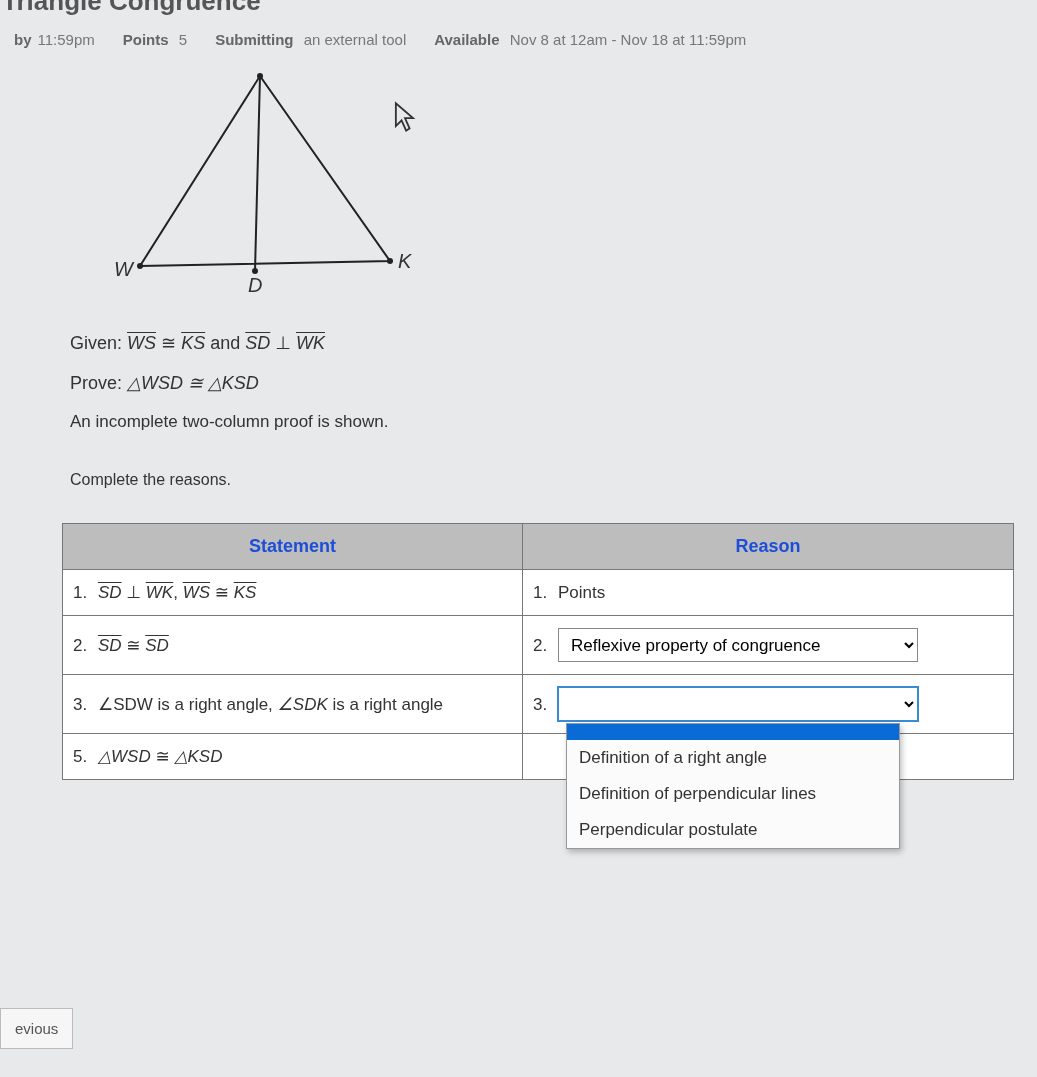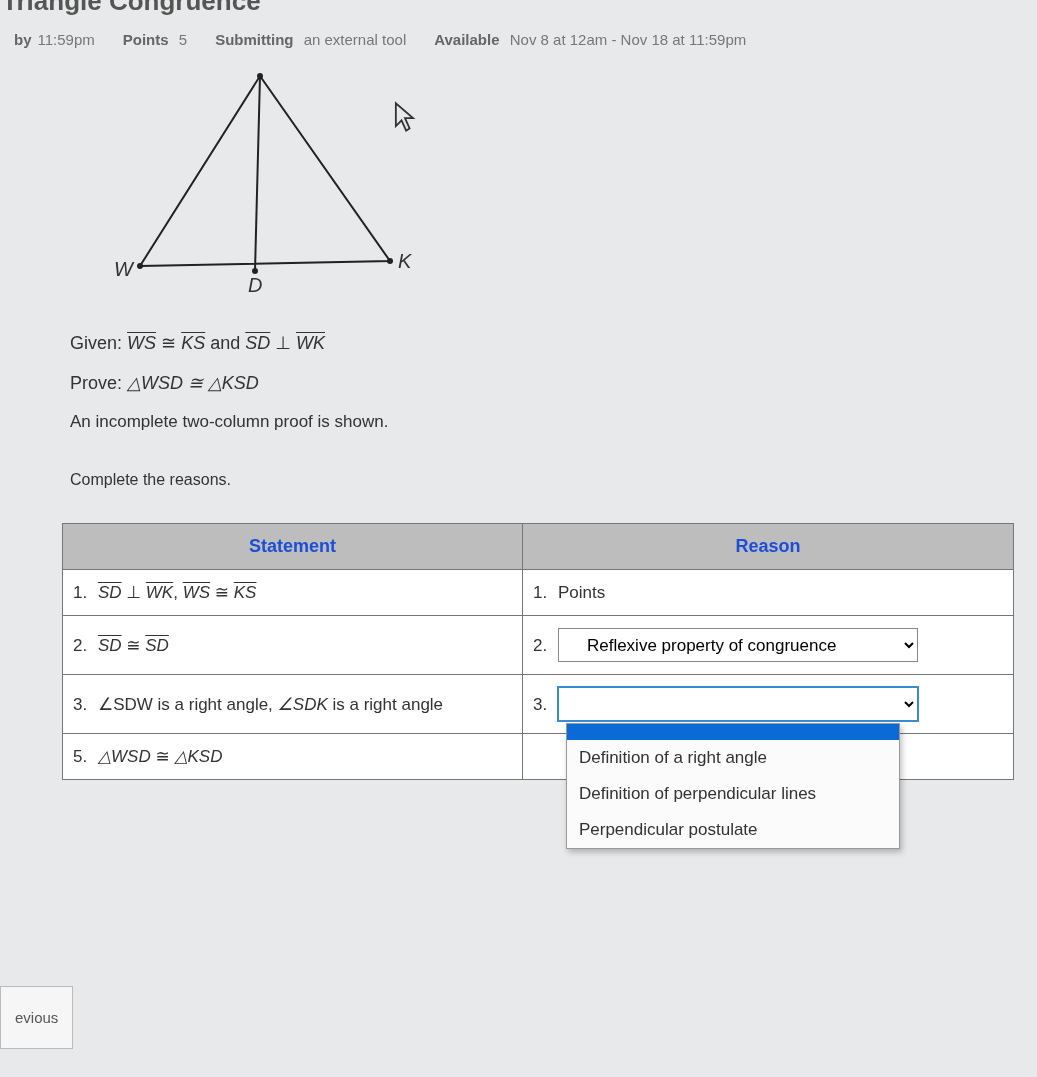--- a/index.html
+++ b/index.html
@@ -15,27 +15,27 @@
 .problem{font-size:18px;color:#333;line-height:1.9}
 .problem p{margin-bottom:6px}
 .ov{text-decoration:overline}
 .instr{margin-top:6px;font-size:17px}
 .task{margin-top:26px;font-size:16px}
 .tbl-wrap{margin:28px 0 0 -8px}
 table.proof{border-collapse:collapse;width:952px;background:#fff}
 table.proof th,table.proof td{border:1px solid #777;padding:12px 10px;font-size:17px;vertical-align:middle;text-align:left}
 table.proof th{background:#bdbdbd;color:#1d4ed8;font-weight:700;text-align:center;font-size:18px}
 .num{display:inline-block;margin-right:6px}
-select.reason{font-size:17px;padding:4px 24px;border:1px solid #888;background:#fff;min-width:360px;height:34px}
+select.reason{font-size:17px;padding:4px 8px;border:1px solid #888;background:#fff;min-width:360px;height:34px}
 select.reason.open{border:1px solid #3a8bd6;outline:1px solid #3a8bd6}
 .dd-wrap{position:relative;display:inline-block}
 .dd-pop{position:absolute;left:8px;top:36px;width:334px;background:#fbfbfb;border:1px solid #999;box-shadow:2px 3px 6px rgba(0,0,0,.25);z-index:5}
 .dd-pop .opt{padding:8px 12px;font-size:17px;cursor:default}
 .dd-pop .opt.hl{background:#0a6ad6;color:#fff}
-.prev-btn{position:absolute;left:0;bottom:14px;background:#f6f6f6;border:1px solid #bbb;padding:22px 14px;font-size:15px;color:#555}
+.prev-btn{position:absolute;left:0;bottom:14px;background:#f6f6f6;border:1px solid #bbb;padding:11px 14px;font-size:15px;color:#555}
 .shell{position:relative;width:1037px;height:1077px}
 </style>
 </head>
 <body>
 <div class="shell">
 
 <div class="page-title">Triangle Congruence</div>
 
 <div class="meta-row">
   <span>

